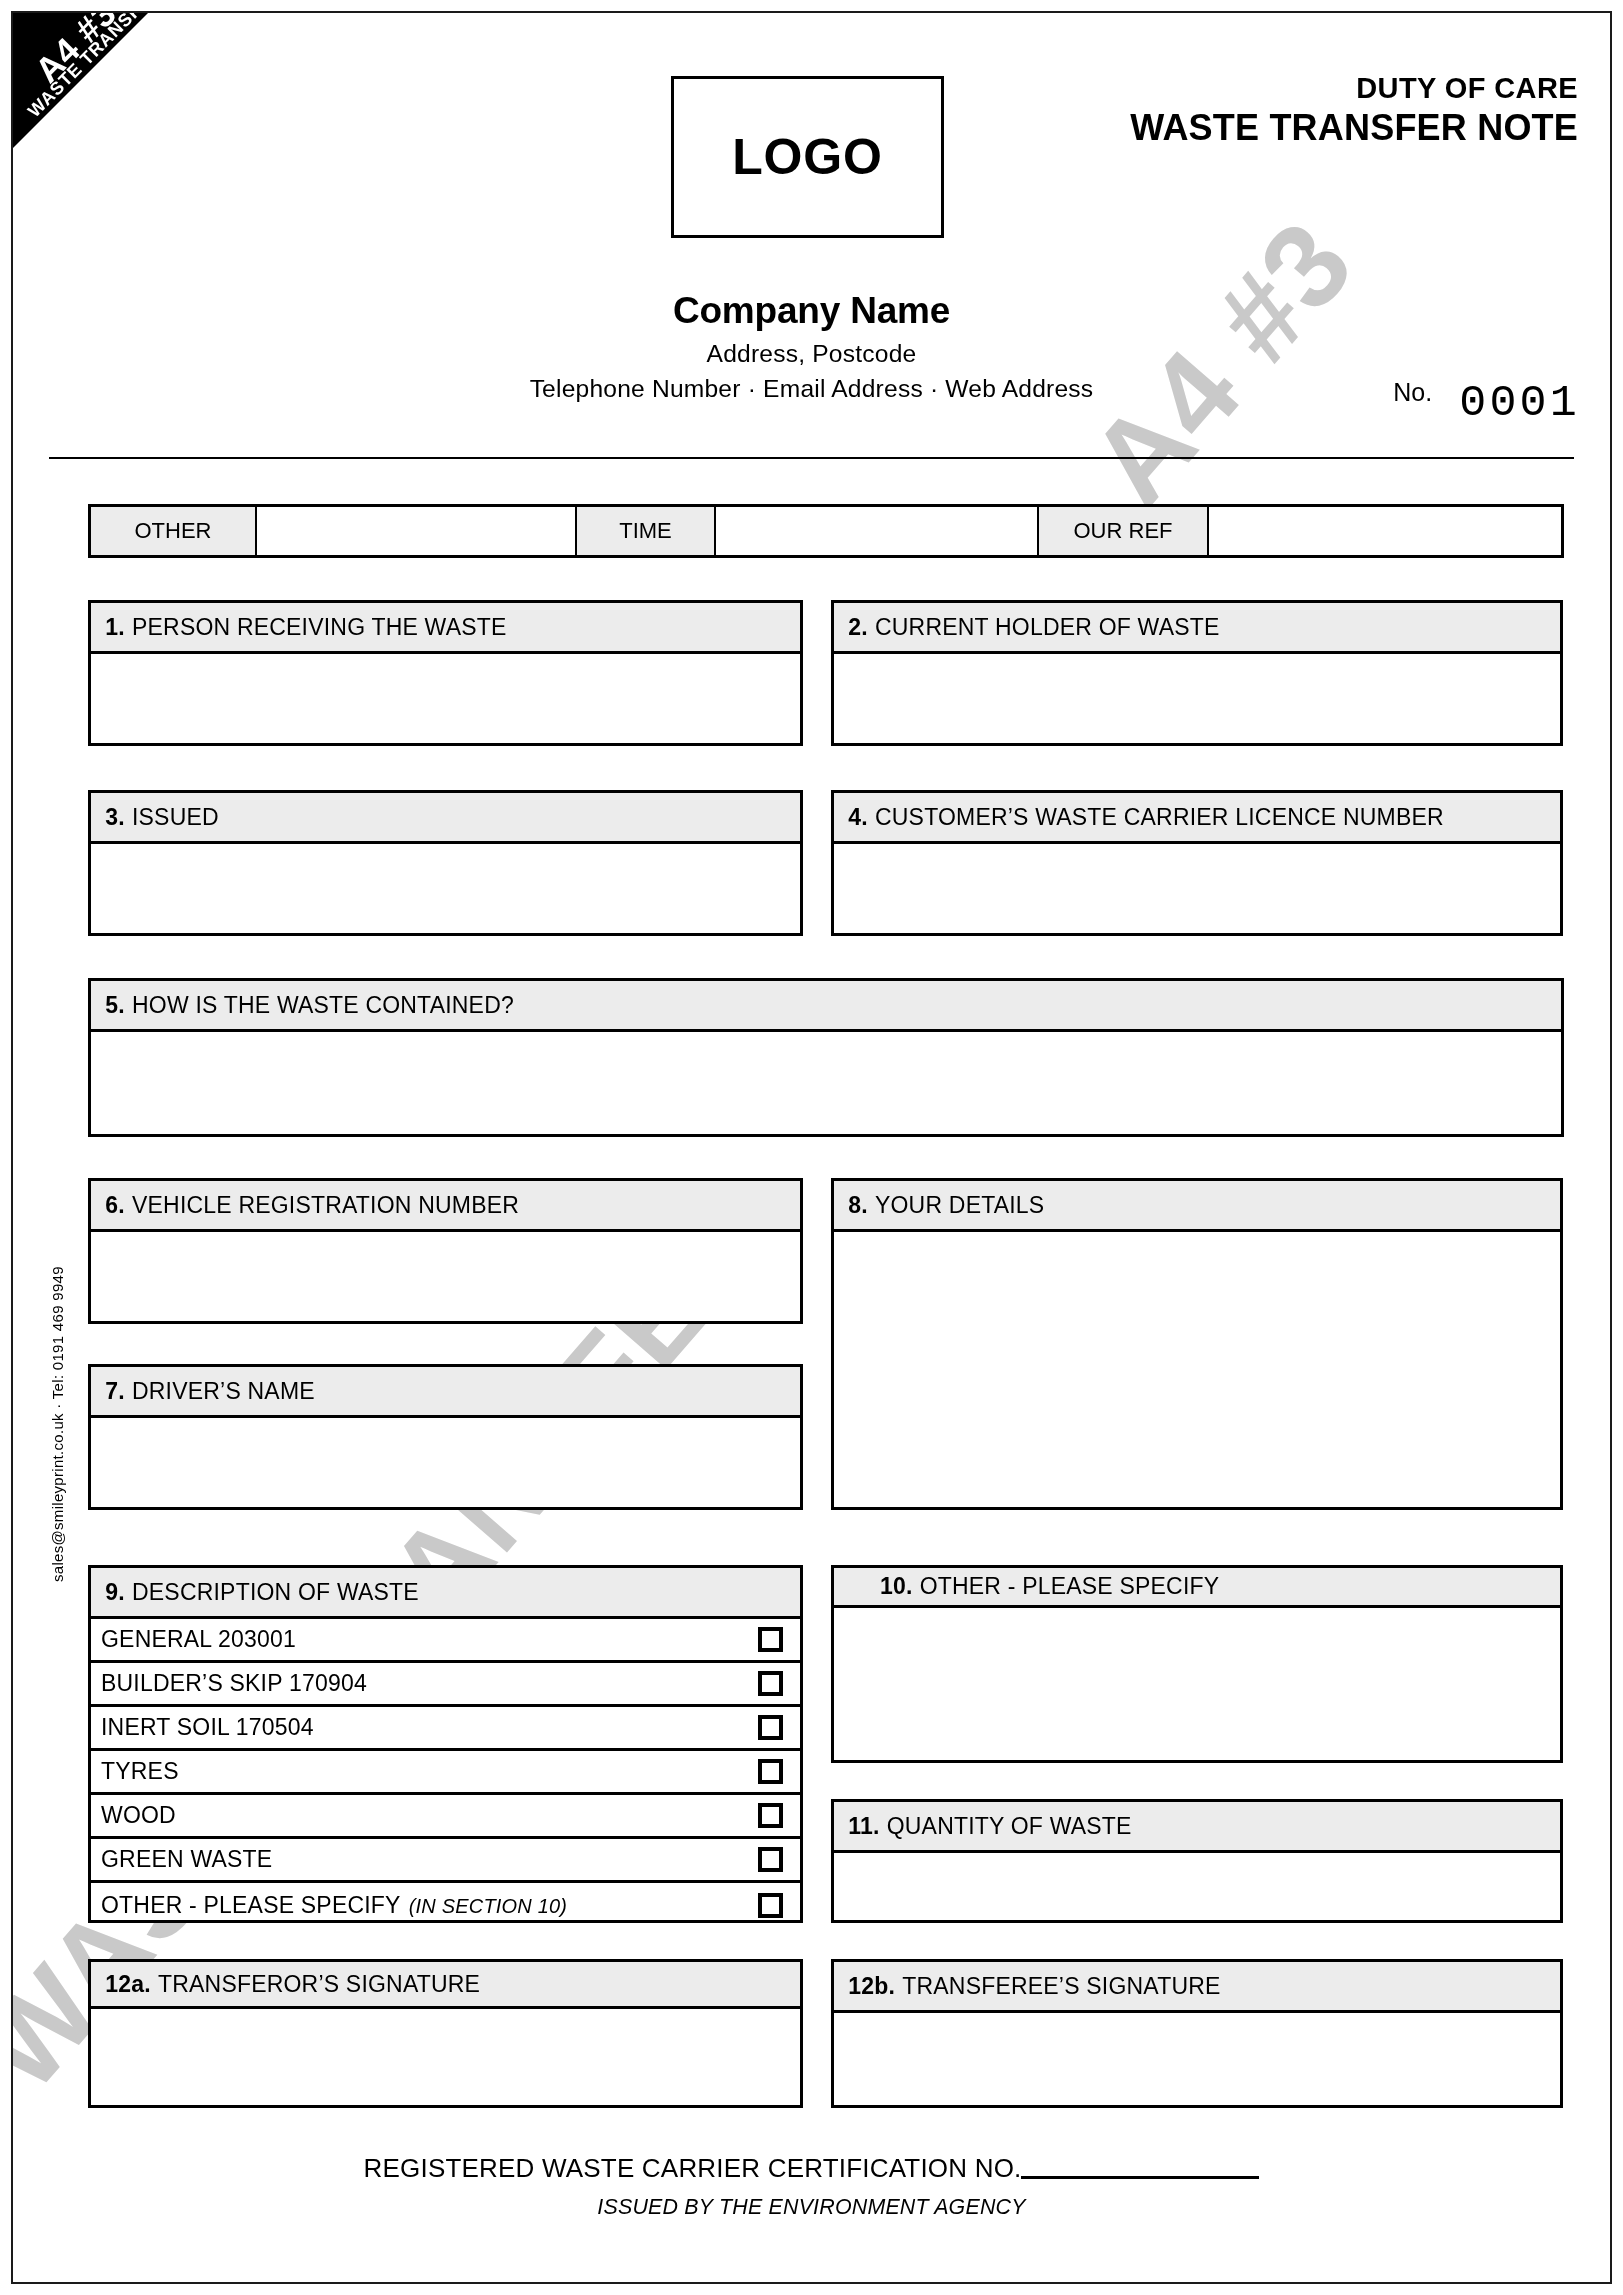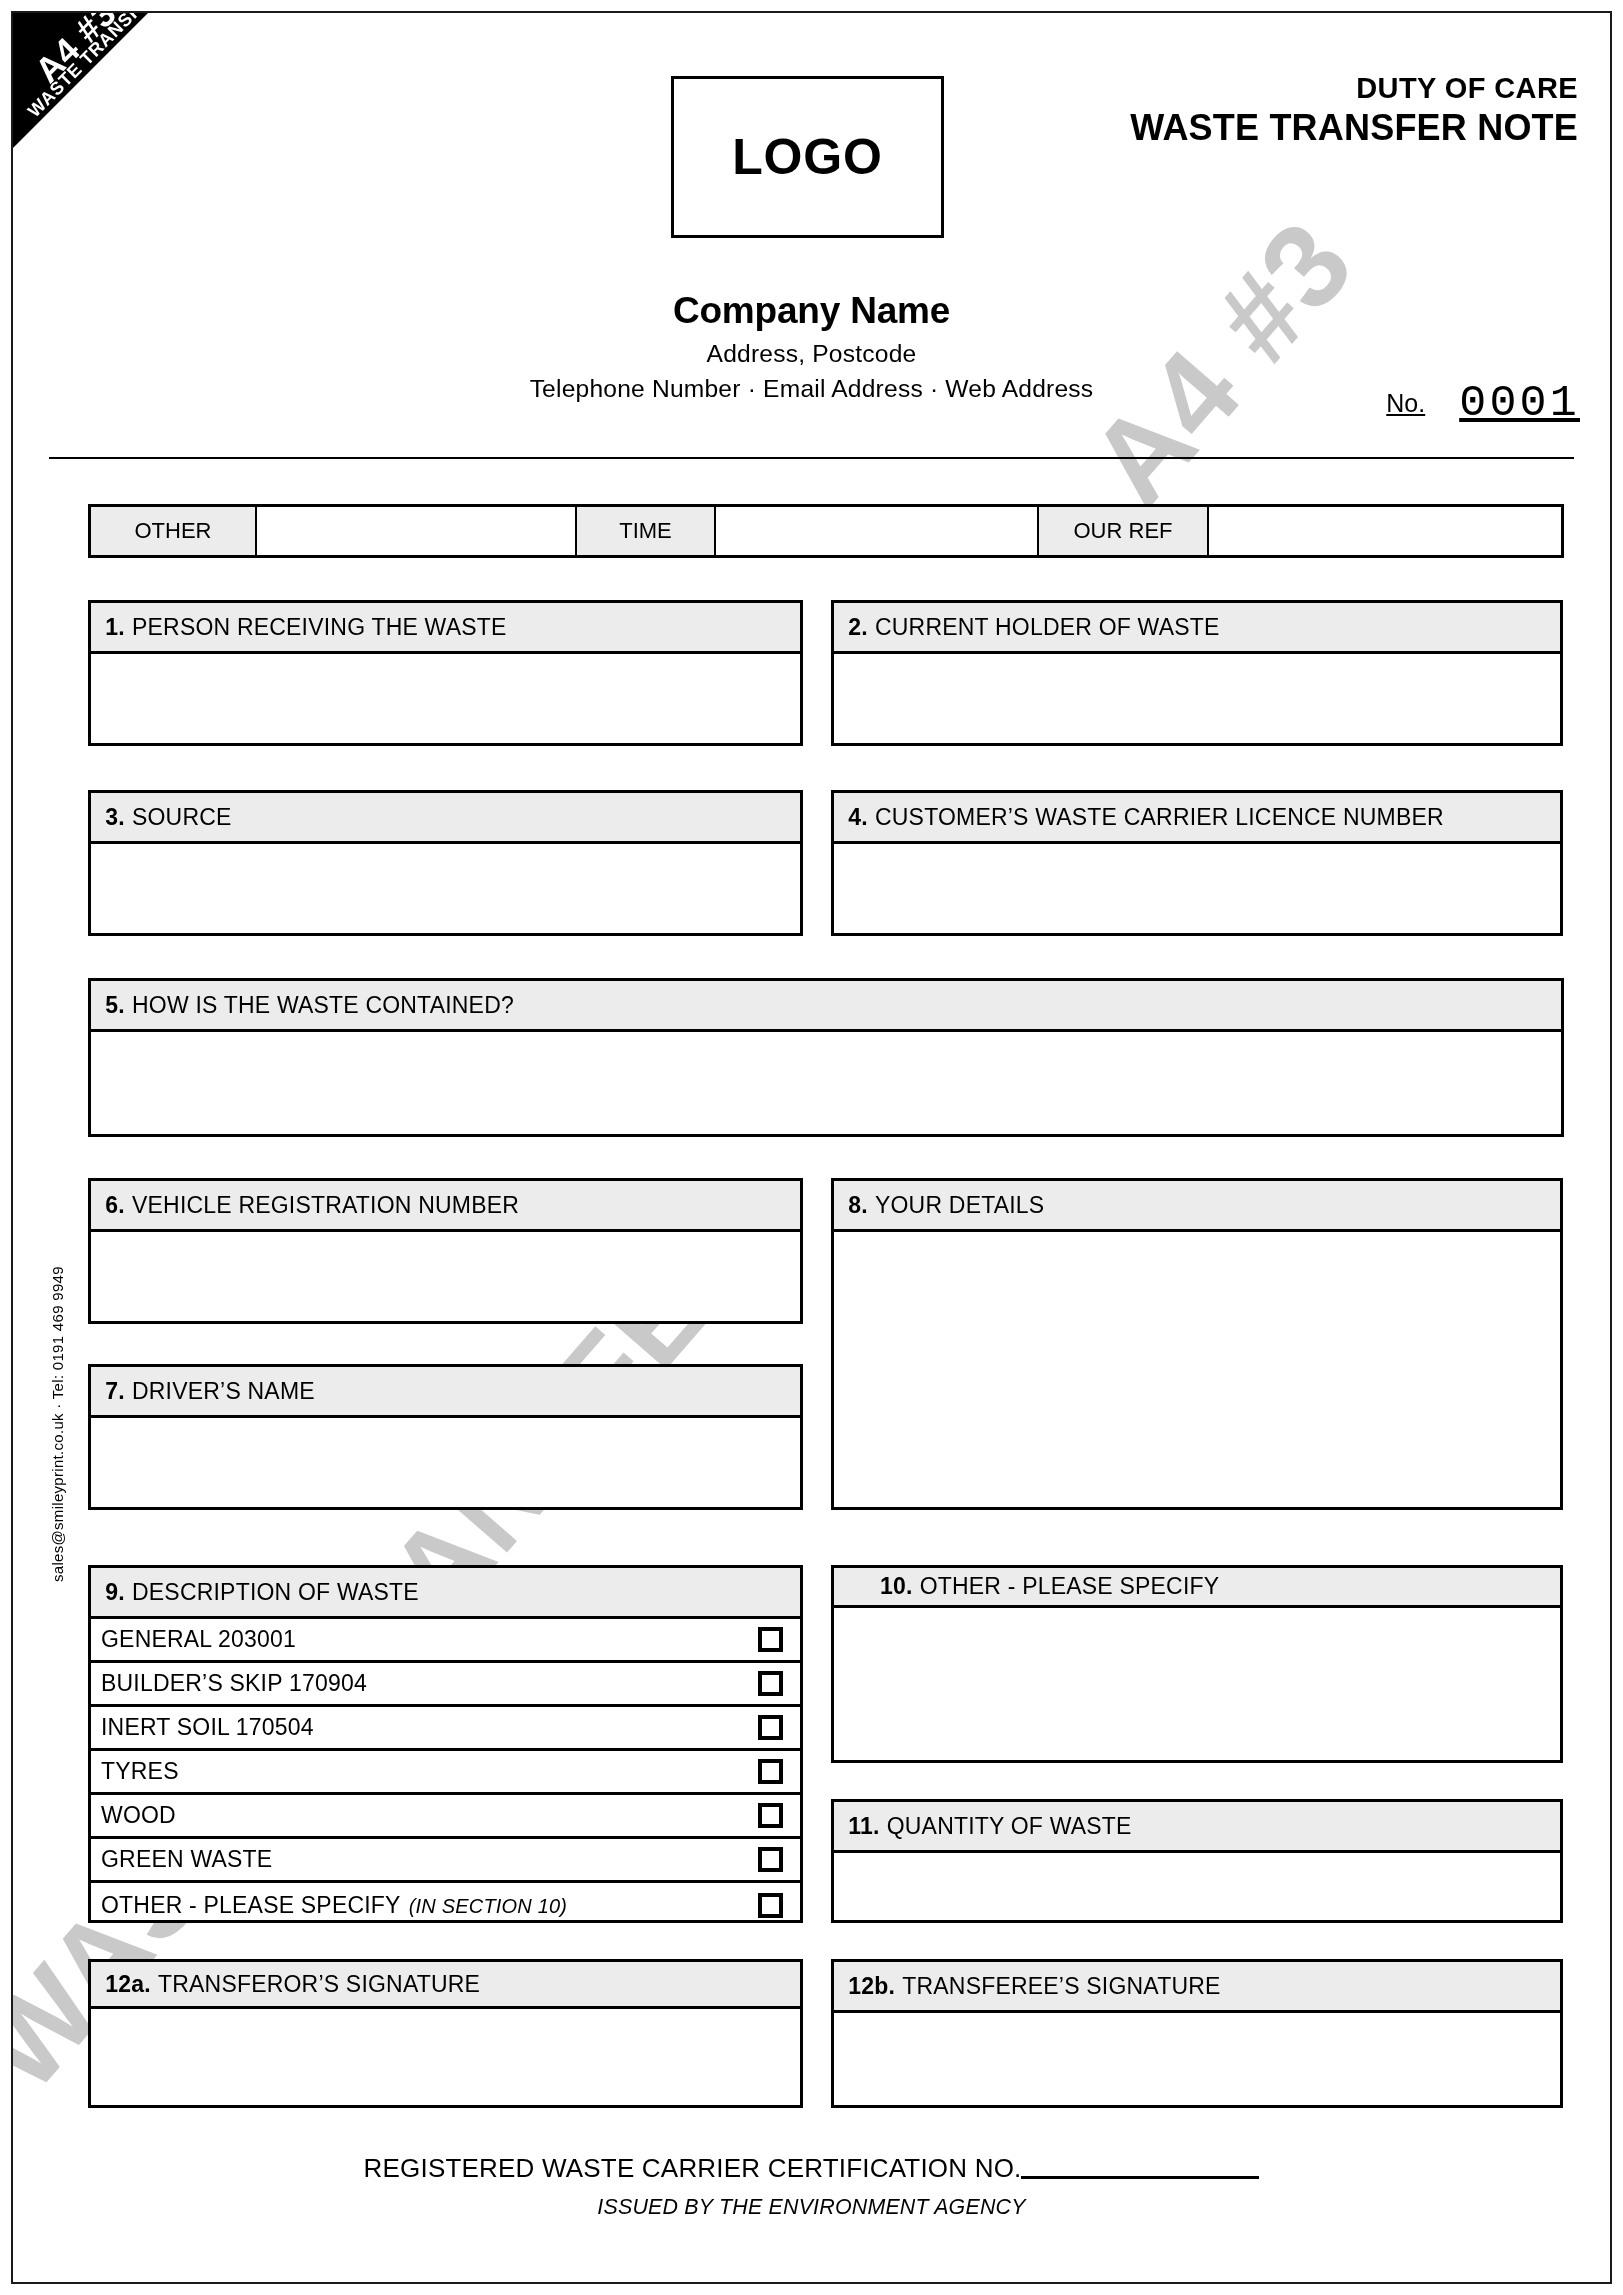--- a/index.html
+++ b/index.html
@@ -117,23 +117,22 @@
     position:absolute;
     left:0;right:0;top:277px;
     text-align:center;
   }
   #company-name{font-size:37px;font-weight:bold;letter-spacing:-0.2px;}
   #company-address{font-size:24.6px;margin-top:8px;letter-spacing:0.2px;}
   #company-contact{font-size:24.6px;margin-top:7.1px;letter-spacing:0.2px;}
   #ref-number{
     position:absolute;
     right:30px;top:365px;
-    display:flex;align-items:center;gap:34px;
+    display:flex;align-items:flex-start;gap:27px;
     z-index:12;
-    text-decoration:underline;
   }
   #ref-label{font-size:25px;}
   #ref-value{
     font-family:"Liberation Mono", monospace;
     font-size:45px;letter-spacing:3.2px;font-weight:300;
   }
   #header-rule{
     position:absolute;
     left:36px;right:36px;top:444px;
     border-top:2.4px solid #000;
@@ -292,21 +291,21 @@
       <div class="hdr" style="height:51px;">
         <b>2.</b>
         <span>CURRENT HOLDER OF WASTE</span>
       </div>
       <div class="fillarea" style="height:89px;"></div>
     </div>
 
     <div class="box" style="left:75px;top:777px;width:715px;height:146px;">
       <div class="hdr" style="height:51px;">
         <b>3.</b>
-        <span>SOURCE</span>
+        <span>ISSUED</span>
       </div>
       <div class="fillarea" style="height:89px;"></div>
     </div>
 
     <div class="box" style="left:818px;top:777px;width:732px;height:146px;">
       <div class="hdr" style="height:51px;">
         <b>4.</b>
         <span>CUSTOMER’S WASTE CARRIER LICENCE NUMBER</span>
       </div>
       <div class="fillarea" style="height:89px;"></div>

